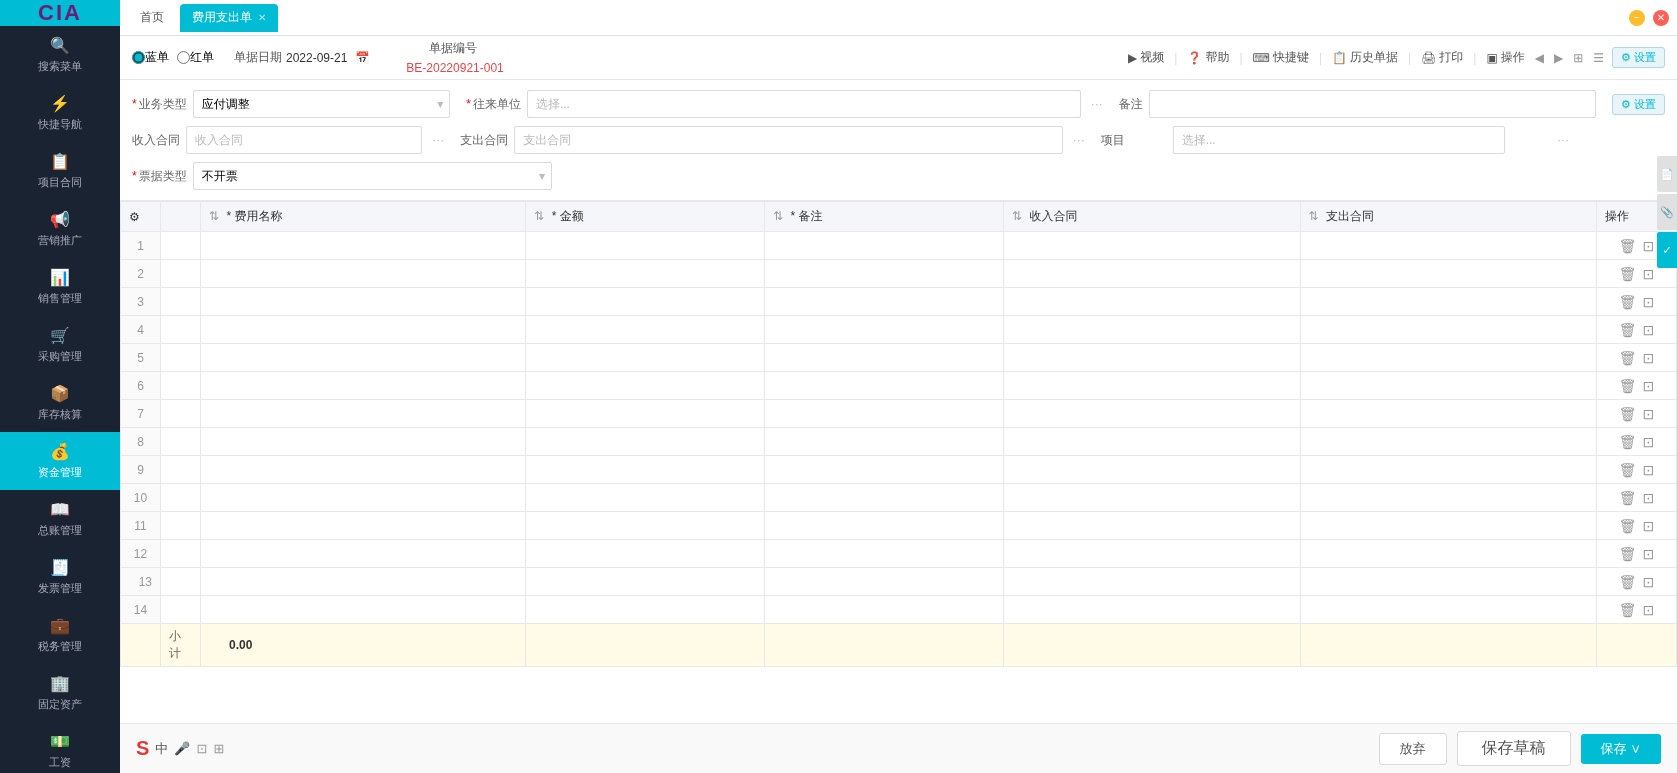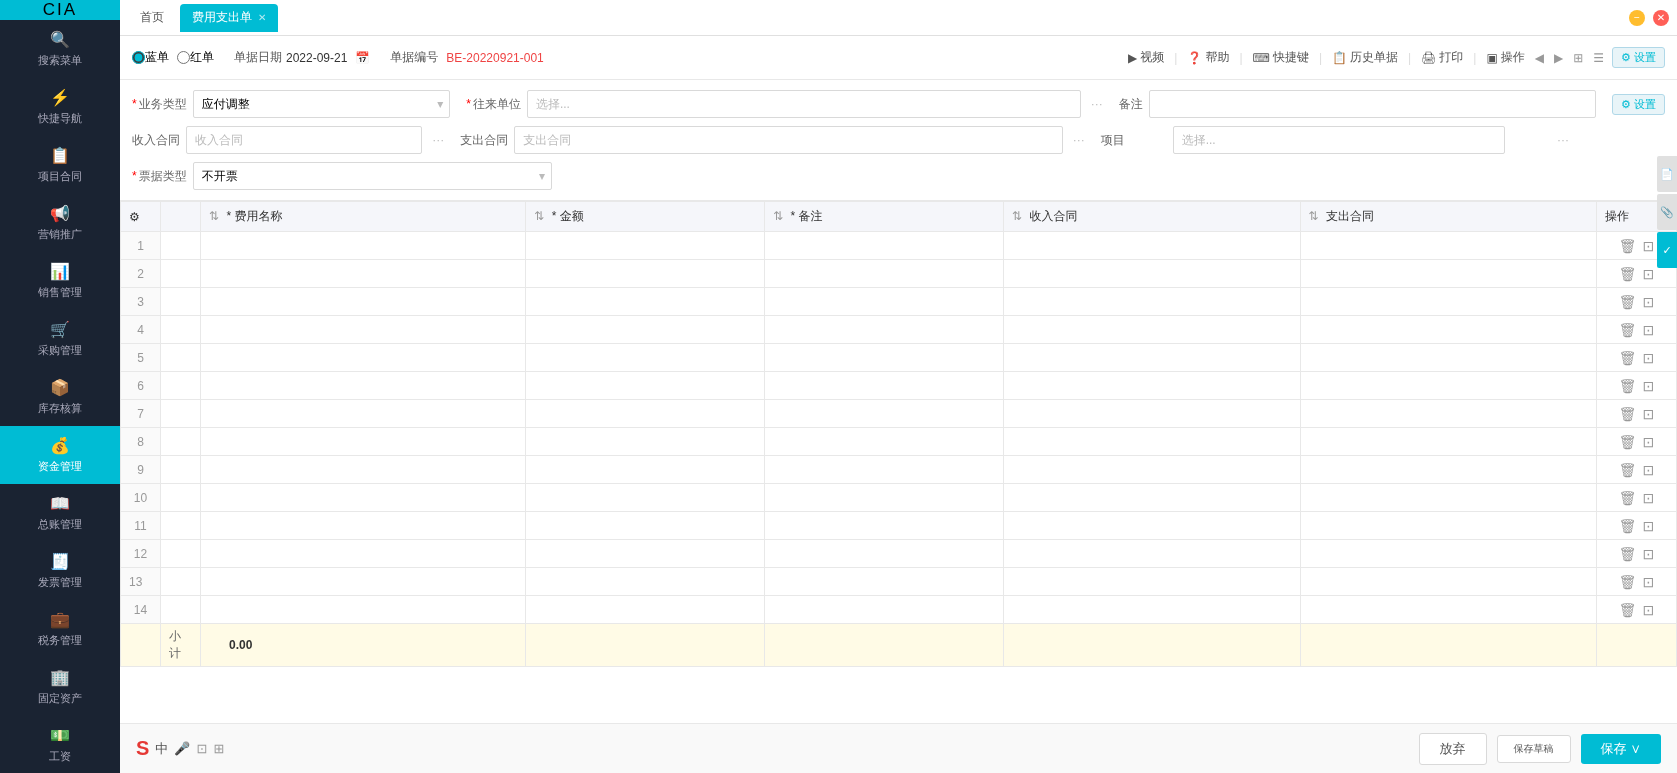--- a/index.html
+++ b/index.html
@@ -1,20 +1,20 @@
 <!DOCTYPE html>
 <html><head>
   <meta charset="utf-8">
   <style>
     * { margin: 0; padding: 0; box-sizing: border-box; }
     body { font-family: 'Microsoft YaHei', Arial, sans-serif; font-size: 12px; background: #f0f2f5; display: flex; width: 1677px; height: 773px; overflow: hidden; }
 
     
     .sidebar { width: 120px; background: #1a2332; color: #fff; display: flex; flex-direction: column; height: 100%; flex-shrink: 0; }
-    .sidebar-logo { height: 48px; display: flex; align-items: center; justify-content: center; background: #00bcd4; font-size: 17px; font-weight: normal; color: #000000; letter-spacing: 2px; }
+    .sidebar-logo { height: 48px; display: flex; align-items: center; justify-content: center; background: #00bcd4; font-size: 22px; font-weight: bold; color: #701a75; letter-spacing: 2px; }
     .sidebar-item { display: flex; flex-direction: column; align-items: center; justify-content: center; padding: 10px 4px; cursor: pointer; color: #aab; font-size: 11px; gap: 4px; transition: background 0.2s; }
     .sidebar-item.active { background: #00bcd4; color: #fff; }
     .sidebar-icon { font-size: 16px; }
 
     
     .main { flex: 1; display: flex; flex-direction: column; background: #f0f2f5; overflow: hidden; }
 
     
     .tabbar { height: 36px; background: #fff; display: flex; align-items: center; border-bottom: 1px solid #e0e0e0; padding: 0 8px; gap: 4px; }
     .tab { display: flex; align-items: center; padding: 0 12px; height: 28px; border-radius: 4px 4px 0 0; cursor: pointer; font-size: 12px; color: #555; gap: 6px; }
@@ -61,21 +61,21 @@
     .subtotal-row td { background: #fffbe6; font-size: 12px; padding: 4px 8px; }
     .subtotal-label { color: #666; }
     .subtotal-val { color: #333; font-weight: bold; }
 
     
     .footer-area { height: 50px; background: #f9f9f9; border-top: 1px solid #e8e8e8; display: flex; align-items: center; justify-content: space-between; padding: 0 16px; }
     .footer-logo { display: flex; align-items: center; gap: 6px; }
     .footer-logo-icon { color: #e53935; font-size: 16px; font-weight: bold; }
     .footer-actions { display: flex; align-items: center; gap: 10px; }
     .btn-discard { background: #fff; border: 1px solid #d9d9d9; border-radius: 3px; padding: 6px 20px; font-size: 13px; cursor: pointer; color: #555; }
-    .btn-save-draft { background: #fff; border: 1px solid #d9d9d9; border-radius: 3px; padding: 6px 16px; font-size: 10px; cursor: pointer; color: #555; }
+    .btn-save-draft { background: #fff; border: 1px solid #d9d9d9; border-radius: 3px; padding: 6px 24px; font-size: 16px; cursor: pointer; color: #555; }
     .btn-save { background: #00bcd4; border: none; border-radius: 3px; padding: 6px 20px; font-size: 13px; cursor: pointer; color: #fff; display: flex; align-items: center; gap: 4px; }
 
     
     .window-controls { display: flex; align-items: center; gap: 8px; margin-left: auto; }
     .win-btn { width: 16px; height: 16px; border-radius: 50%; cursor: pointer; display: flex; align-items: center; justify-content: center; font-size: 10px; }
     .win-close { background: #ff5f57; color: #fff; }
     .win-min { background: #ffbd2e; color: #fff; }
 
     
     .sticky-right { position: absolute; right: 0; top: 120px; display: flex; flex-direction: column; gap: 2px; z-index: 10; }
@@ -170,21 +170,21 @@
         <label class="radio-label">
           <input type="radio" name="bill_type" style="">
           <span>红单</span>
         </label>
       </div>
       <div class="toolbar-field">
         <span>单据日期</span>
         <span style="color:#333; margin-right:4px;">2022-09-21</span>
         <span style="cursor:pointer; color:#999;">📅</span>
       </div>
-      <div class="toolbar-field" style="margin-left:12px;">
+      <div class="toolbar-field" style="margin-left:24px;flex-direction:column;">
         <span>单据编号</span>
         <span style="color:#ef4444; margin-left:4px;">BE-20220921-001</span>
       </div>
       <div class="toolbar-separator"></div>
       <div class="toolbar-actions">
         <span class="toolbar-btn">▶ <span>视频</span></span>
         <span style="color:#ddd">|</span>
         <span class="toolbar-btn">❓ <span>帮助</span></span>
         <span style="color:#ddd">|</span>
         <span class="toolbar-btn">⌨ <span>快捷键</span></span>
@@ -469,21 +469,21 @@
     <td></td>
     <td></td>
     <td class="col-ops">
       <div class="row-ops">
         <span class="op-icon" title="删除">🗑</span>
         <span class="op-icon" title="复制">⊡</span>
       </div>
     </td>
   </tr>
             <tr>
-    <td class="col-num" style="text-align:left; color:#999; background:#fafafa;">13</td>
+    <td class="col-num" style="text-align:right; color:#999; background:#fafafa;">13</td>
     <td></td>
     <td></td>
     <td></td>
     <td></td>
     <td></td>
     <td></td>
     <td class="col-ops">
       <div class="row-ops">
         <span class="op-icon" title="删除">🗑</span>
         <span class="op-icon" title="复制">⊡</span>

